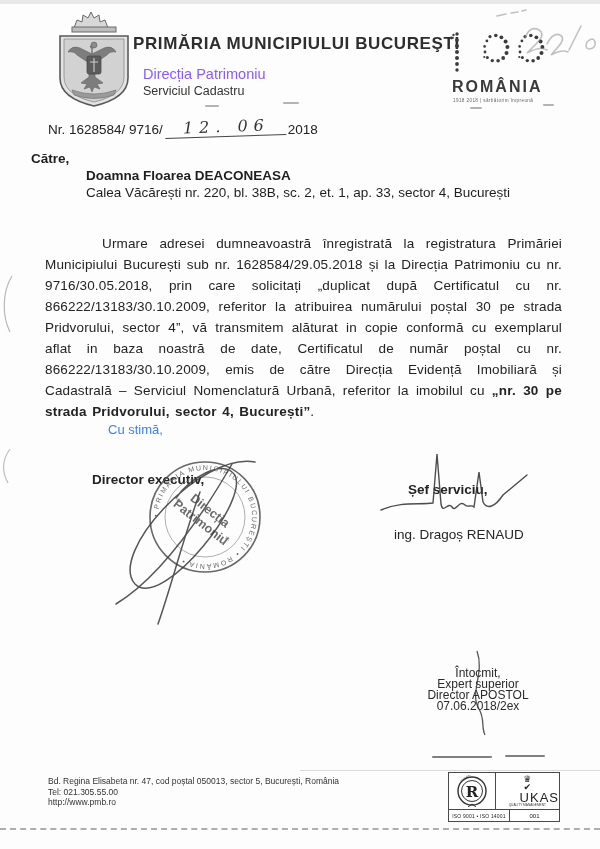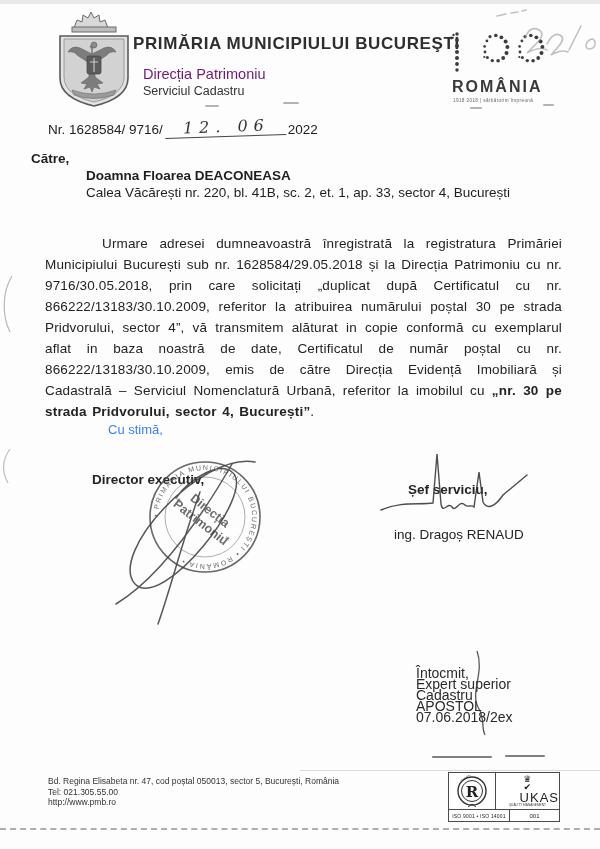--- a/index.html
+++ b/index.html
@@ -2,21 +2,21 @@
 <html><head>
 <meta charset="utf-8">
 <style>
   html,body{margin:0;padding:0;background:#e9e9e9;}
   .page{position:relative;width:600px;height:849px;background:#fdfdfd;overflow:hidden;
         font-family:"Liberation Sans",sans-serif;color:#1e1e1e;margin:4px auto;}
   .abs{position:absolute;}
 
   
   .hdr-title{left:133px;top:30px;font-size:17px;font-weight:bold;letter-spacing:.6px;color:#2e2e2e;}
-  .hdr-dir{left:143px;top:62px;font-size:14.5px;color:#701a75;}
+  .hdr-dir{left:143px;top:62px;font-size:14.5px;color:#8b5cf6;}
   .hdr-svc{left:143px;top:80px;font-size:12.5px;color:#333;text-align:right;}
 
   
   .cent{left:448px;top:20px;width:115px;height:90px;}
   .cent-country{position:absolute;left:4px;top:54px;font-size:16px;font-weight:bold;
                 letter-spacing:2px;color:#3a3a3a;}
   .cent-tag{position:absolute;left:5px;top:74px;font-size:4.6px;color:#666;letter-spacing:.4px;white-space:nowrap;}
 
   
   .ref{left:48px;top:113px;font-size:13.5px;color:#222;display:flex;align-items:flex-end;}
@@ -35,21 +35,21 @@
   .body-par b{letter-spacing:.2px;}
   .closing{left:108px;top:418px;font-size:13px;color:#3b82f6;}
 
   
   .sig-title{font-size:13.5px;font-weight:bold;color:#242424;}
   .sig-name{font-size:13.5px;color:#242424;}
   .lt{left:72px;top:468px;padding-left:20px;} .ln{left:68px;top:514px;}
   .rt{left:408px;top:478px;} .rn{left:394px;top:523px;}
 
   
-  .prep{left:416px;top:664px;width:124px;text-align:left;font-size:14px;line-height:11px;color:#2a2a2a;}
+  .prep{left:416px;top:664px;width:124px;text-align:center;font-size:12px;line-height:11px;color:#2a2a2a;}
 
   
   .foot{left:48px;top:772px;font-size:8.5px;line-height:10.5px;color:#333;}
   .foot-rule{left:300px;top:766px;width:300px;height:1px;background:#d9d9d9;}
 
   
   .cert{left:448px;top:768px;width:110px;height:48px;border:1.2px solid #4a4a4a;
         display:flex;flex-direction:column;background:#fff;}
   .cert-top{flex:1;display:flex;}
   .cert-l{width:60px;display:flex;align-items:center;justify-content:center;}
@@ -165,27 +165,27 @@
   </svg>
 
   <div class="dash" style="left:205px;top:101px;width:14px;"></div>
   <div class="dash" style="left:283px;top:98px;width:16px;"></div>
   <div class="dash" style="left:470px;top:103px;width:12px;"></div>
   <div class="dash" style="left:543px;top:100px;width:11px;"></div>
 
   <div class="abs ref">
     <span>Nr. 1628584/ 9716/</span>
     <span class="ref-hand">12. 06</span>
-    <span>2022</span>
+    <span>2018</span>
   </div>
 
   <div class="abs addr">
     <div class="b">Către,</div>
     <div class="b ind">Doamna Floarea DEACONEASA</div>
-    <div class="ind">Calea Văcărești nr. 220, bl. 41B, sc. 2, et. 1, ap. 33, sector 4, București</div>
+    <div class="ind">Calea Văcărești nr. 220, bl. 38B, sc. 2, et. 1, ap. 33, sector 4, București</div>
   </div>
 
   <div class="abs body-par">
     <span>Urmare adresei dumneavoastră înregistrată la registratura Primăriei Municipiului București sub nr. 1628584/29.05.2018 și la Direcția Patrimoniu cu nr. 9716/30.05.2018, prin care solicitați „duplicat după Certificatul cu nr. 866222/13183/30.10.2009, referitor la atribuirea numărului poștal 30 pe strada Pridvorului, sector 4”, vă transmitem alăturat in copie conformă cu exemplarul aflat in baza noastră de date, Certificatul de număr poștal cu nr. 866222/13183/30.10.2009, emis de către Direcția Evidență Imobiliară și Cadastrală – Serviciul Nomenclatură Urbană, referitor la imobilul cu </span><b>„nr. 30 pe strada Pridvorului, sector 4, București”</b><span>.</span>
   </div>
   <div class="abs closing">Cu stimă,</div>
 
   <svg class="abs" style="left:0;top:268px;" width="14" height="64" viewBox="0 0 14 64">
     <path d="M12,4 C2,20 2,44 10,60" stroke="#8a8a8a" stroke-width="1.2" fill="none" opacity=".6"></path>
   </svg>
@@ -224,21 +224,21 @@
 
   <svg class="abs" style="left:375px;top:440px;" width="165" height="85" viewBox="0 0 165 85">
     <g stroke="#3a3a3a" stroke-width="1.4" fill="none" opacity=".9" stroke-linecap="round">
       <path d="M6,66 C26,57 44,61 58,59 L62,10 L66,60 C68,71 73,57 77,63 C81,69 84,55 90,61 C93,64 96,60 99,63 L104,28 L108,58 C112,66 120,63 128,51 L152,31"></path>
     </g>
   </svg>
 
   <div class="abs prep">
     <div>Întocmit,</div>
     <div>Expert superior</div>
-    <div>Cadastru APOSTOL</div>
+    <div>Director APOSTOL</div>
     <div>07.06.2018/2ex</div>
   </div>
   <svg class="abs" style="left:455px;top:645px;" width="60" height="88" viewBox="0 0 60 88">
     <path d="M22,2 C30,24 14,44 24,60 C30,70 26,78 30,86" stroke="#3a3a3a" stroke-width="1.3" fill="none" opacity=".85"></path>
   </svg>
 
   <div class="abs foot-rule"></div>
   <div class="abs foot">
     <div>Bd. Regina Elisabeta nr. 47, cod poștal 050013, sector 5, București, România</div>
     <div>Tel: 021.305.55.00</div>

